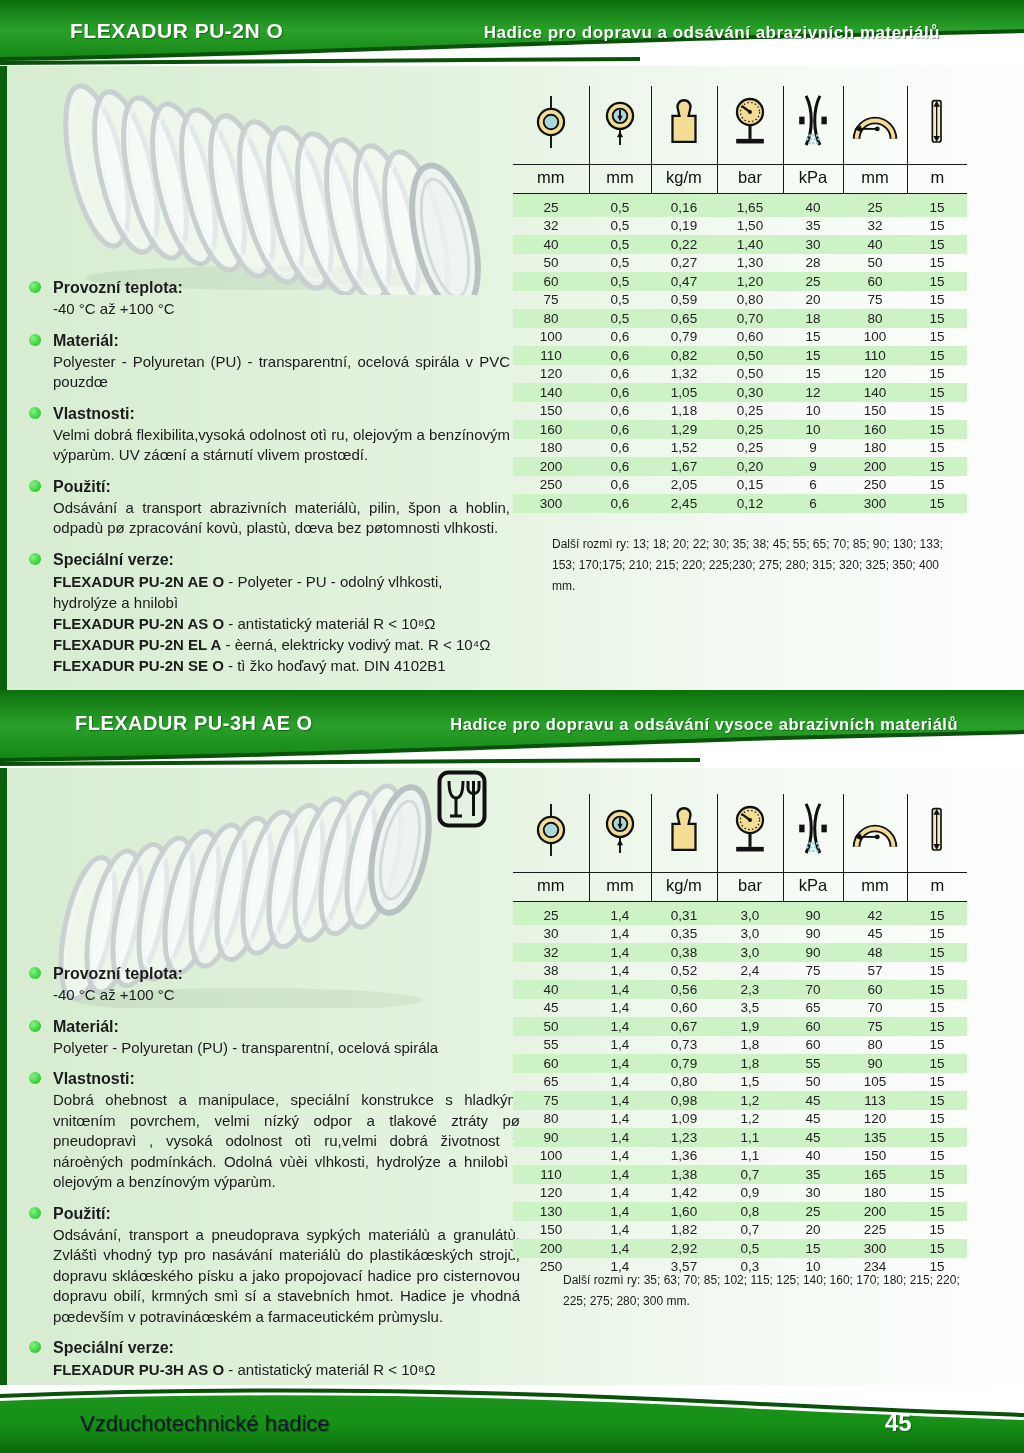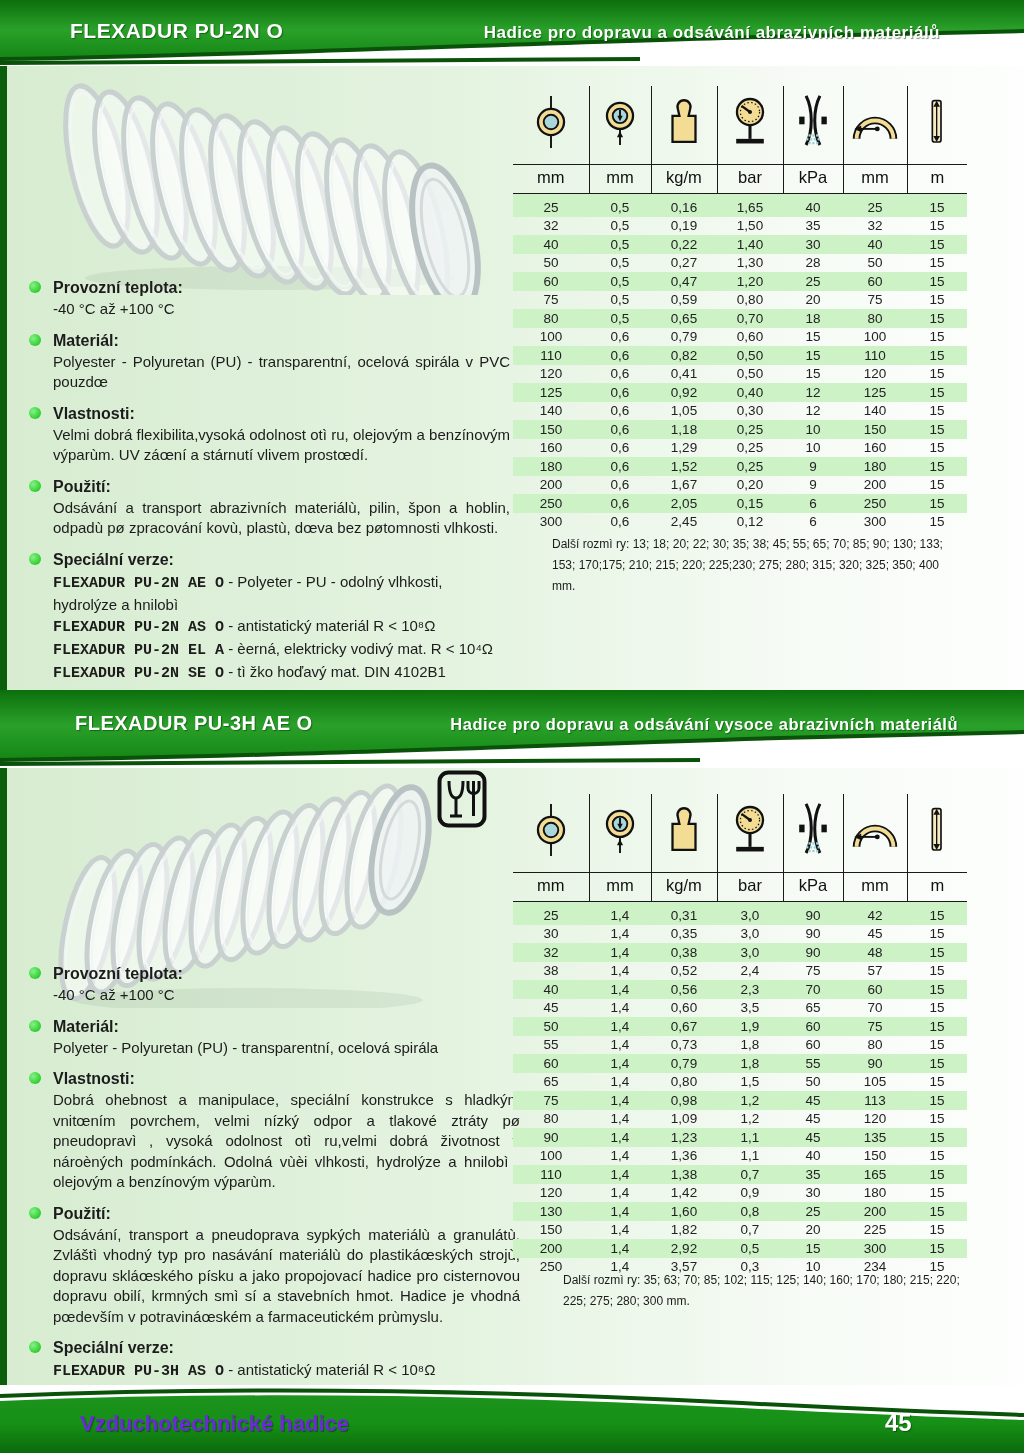--- a/index.html
+++ b/index.html
@@ -21,21 +21,21 @@
   .hose { position:absolute; }
 
   
   .specs { position:absolute; }
   .spec { position:relative; padding-left:25px; margin-bottom:11px; }
   .dot { position:absolute; left:1px; top:3px; width:12px; height:12px; border-radius:50%;
          background:radial-gradient(circle at 35% 35%, #86f286, #2fce2f 70%, #1fae1f); }
   .spec h4 { margin:0 0 1px 0; font-size:16px; line-height:20px; }
   .spec p  { margin:0; font-size:15px; line-height:20.5px; text-align:justify; }
   .sv-line { font-size:15px; line-height:21px; }
-  .sv-line b { white-space:nowrap;font-family:Liberation Mono, monospace; }
+  .sv-line b { white-space:nowrap; }
 
   
   .table-block { position:absolute; width:454px; }
   table.spec-table { border-collapse:collapse; table-layout:fixed; width:454px; }
   table.spec-table th { font-weight:400; }
   tr.icons th { border-right:1.8px solid #1a1a1a; border-bottom:1.8px solid #1a1a1a;
                 height:72px; vertical-align:middle; text-align:center; padding:2px 0 4px 0; }
   tr.icons th:last-child { border-right:none; }
   tr.units th { border-right:1.8px solid #1a1a1a; border-bottom:1.8px solid #1a1a1a;
                 font-size:16.5px; text-align:center; padding:3px 0 6px 0; color:#111; }
@@ -45,21 +45,21 @@
   table.spec-table tbody tr:nth-child(odd) { background:#ccf2c6; }
   table.spec-table tbody tr:first-child td { padding-top:6px; }
 
   .other-sizes { position:absolute; font-size:12px; line-height:21px; }
 
   .colicon { display:inline-block; }
 
   .food-icon { position:absolute; }
 
   
-  .footer-title { position:absolute; color:#6d28d9; font-weight:bold; font-size:22px;
+  .footer-title { position:absolute; color:#0f172a; font-weight:normal; font-size:22px;
                   text-shadow:1px 1px 1px rgba(0,60,0,.6); }
   .footer-page  { position:absolute; color:#fff; font-weight:bold; font-size:24px;
                   text-shadow:1px 1px 1px rgba(0,60,0,.6); }
 </style>
 </head>
 <body>
 
 <svg width="0" height="0" style="position:absolute" aria-hidden="true">
   <defs>
     <symbol id="sym-diam" viewBox="0 0 60 72">
@@ -334,33 +334,24 @@
             <td>0,6</td>
             <td>0,82</td>
             <td>0,50</td>
             <td>15</td>
             <td>110</td>
             <td>15</td>
           </tr>
           <tr>
             <td>120</td>
             <td>0,6</td>
-            <td>0,41</td>
+            <td>1,32</td>
             <td>0,50</td>
             <td>15</td>
             <td>120</td>
-            <td>15</td>
-          </tr>
-          <tr>
-            <td>125</td>
-            <td>0,6</td>
-            <td>0,92</td>
-            <td>0,40</td>
-            <td>12</td>
-            <td>125</td>
             <td>15</td>
           </tr>
           <tr>
             <td>140</td>
             <td>0,6</td>
             <td>1,05</td>
             <td>0,30</td>
             <td>12</td>
             <td>140</td>
             <td>15</td>

